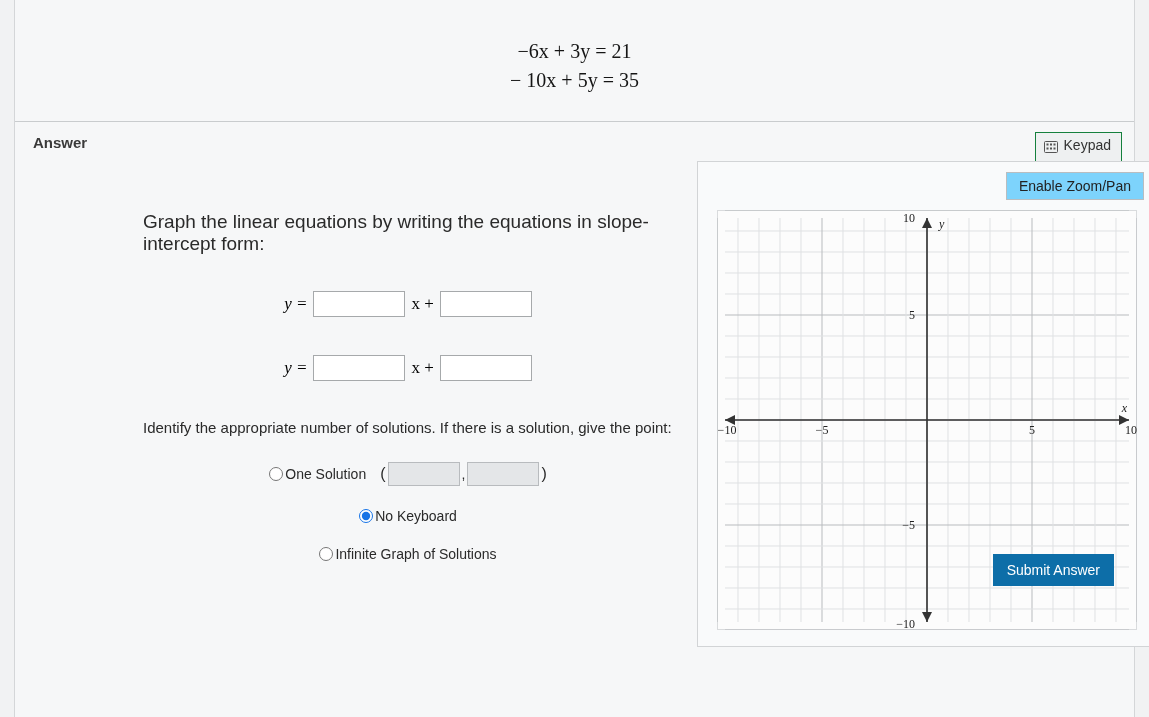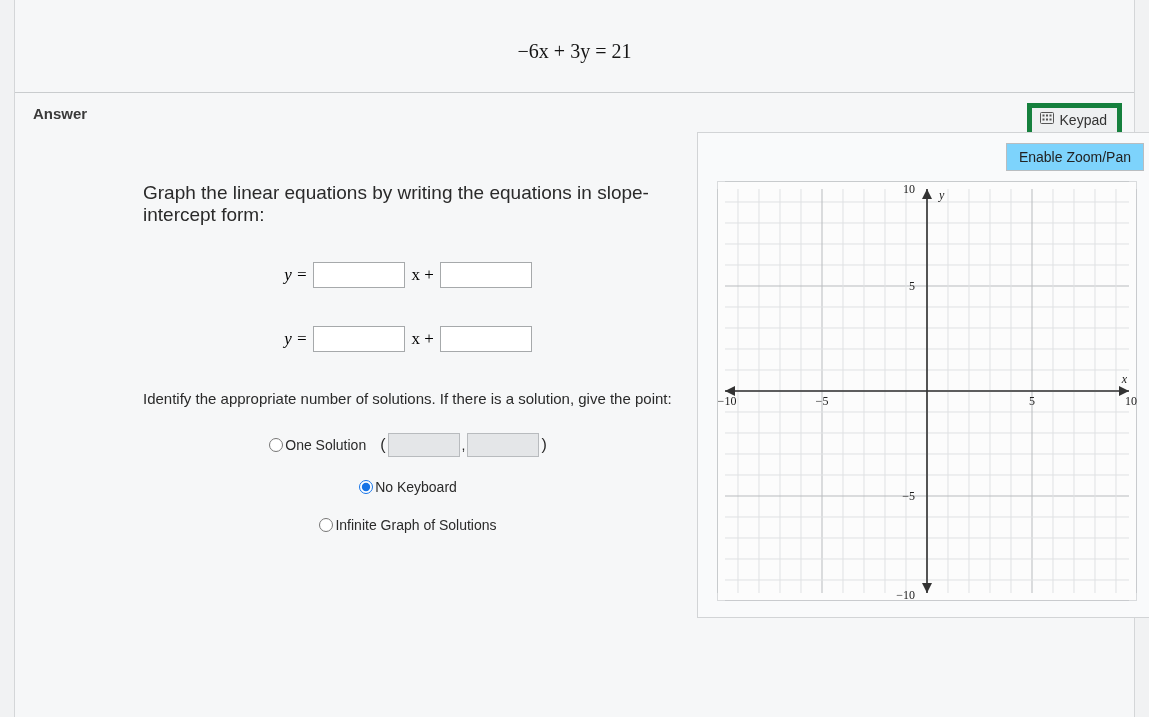--- a/index.html
+++ b/index.html
@@ -5,21 +5,21 @@
   * { box-sizing: border-box; margin: 0; padding: 0; }
   html, body { width: 1149px; height: 717px; font-family: "Segoe UI", Arial, sans-serif; background: #e8eaec; overflow: hidden; }
   .page { width: 1149px; height: 717px; position: relative; background: #f1f2f3; }
   .content { position: absolute; left: 14px; right: 14px; top: 0; bottom: 0; background: #f6f7f8; border-left: 1px solid #d4d6d8; border-right: 1px solid #d4d6d8; }
   .problem-area { padding: 6px 20px 26px 20px; text-align: center; margin-top: 31px; }
   .equations { font-family: "Times New Roman", serif; font-size: 20px; color: #151515; line-height: 1.45; }
   .divider { height: 1px; background: #c9ccce; margin: 0; }
   .answer-wrap { position: relative; padding: 12px 18px 24px 18px; }
   .answer-label { font-size: 15px; color: #3a3a3a; font-weight: 700; }
   .keypad-box { position: absolute; top: 10px; right: 12px; text-align: right; }
-  .keypad-btn { border: 5px solid #15803d; background: #eef0f1; color: #333; font-size: 14px; padding: 4px 10px 12px 8px; cursor: pointer; display: inline-flex; align-items: flex-start; gap: 6px; }
+  .keypad-btn { border: 1px solid #15803d; background: #eef0f1; color: #333; font-size: 14px; padding: 4px 10px 12px 8px; cursor: pointer; display: inline-flex; align-items: flex-end; gap: 6px; }
   .kb-shortcuts { font-size: 14px; color: #222; margin-top: 4px; }
   .work-area { display: flex; gap: 24px; margin-top: 60px; }
   .left-col { flex: 0 0 640px; padding-left: 110px; }
   .prompt-text { font-size: 19px; color: #2a2a2a; margin-bottom: 36px; }
   .eq-row { display: flex; align-items: center; justify-content: center; gap: 6px; margin-bottom: 38px; font-family: "Times New Roman", serif; font-size: 17px; font-style: italic; }
   .eq-row .op { font-style: normal; }
   .eq-input { width: 92px; height: 26px; border: 1px solid #a6a9ab; background: #fff; font-size: 14px; padding: 0 4px; font-family: Arial, sans-serif; font-style: normal; }
   .identify-text { font-size: 15px; color: #2a2a2a; margin: 30px 0 26px 0; }
   .option-stack { display: flex; flex-direction: column; align-items: center; gap: 22px; }
   .option-row { display: flex; align-items: center; gap: 2px; font-size: 14px; color: #2a2a2a; }
@@ -39,20 +39,21 @@
 </style>
 </head>
 <body>
 
 <div class="page">
   <div class="content">
 
     <div class="problem-area">
       <div class="equations">
         <div>−6x + 3y  =  21</div>
+        <div>− 10x + 5y  =  35</div>
       </div>
     </div>
 
     <div class="divider"></div>
 
     <div class="answer-wrap">
       <div class="answer-label">Answer</div>
 
       <div class="keypad-box">
         <button class="keypad-btn">
@@ -186,15 +187,18 @@
                   <text x="198" y="319" font-size="12" font-family="Times New Roman, serif" fill="#222" text-anchor="end">−5</text>
                   <text x="198" y="418" font-size="12" font-family="Times New Roman, serif" fill="#222" text-anchor="end">−10</text>
                   <text x="410" y="202" font-size="12" font-family="Times New Roman, serif" font-style="italic" fill="#222" text-anchor="end">x</text>
                   <text x="222" y="18" font-size="12" font-family="Times New Roman, serif" font-style="italic" fill="#222" text-anchor="start">y</text>
                 </svg>
             </div>
           </div>
         </div>
       </div>
 
+      <div class="submit-bar">
+        <button class="submit-btn">Submit Answer</button>
+      </div>
     </div>
   </div>
 </div>
 
 </body></html>

